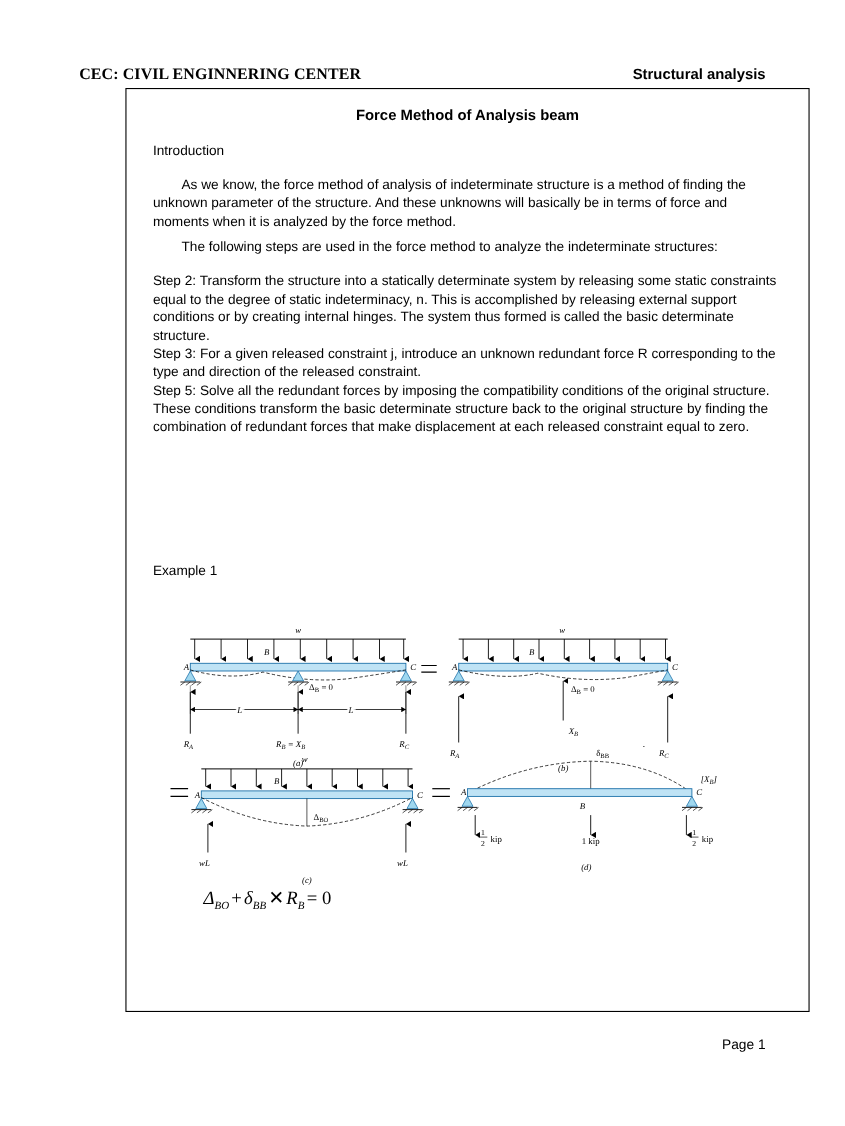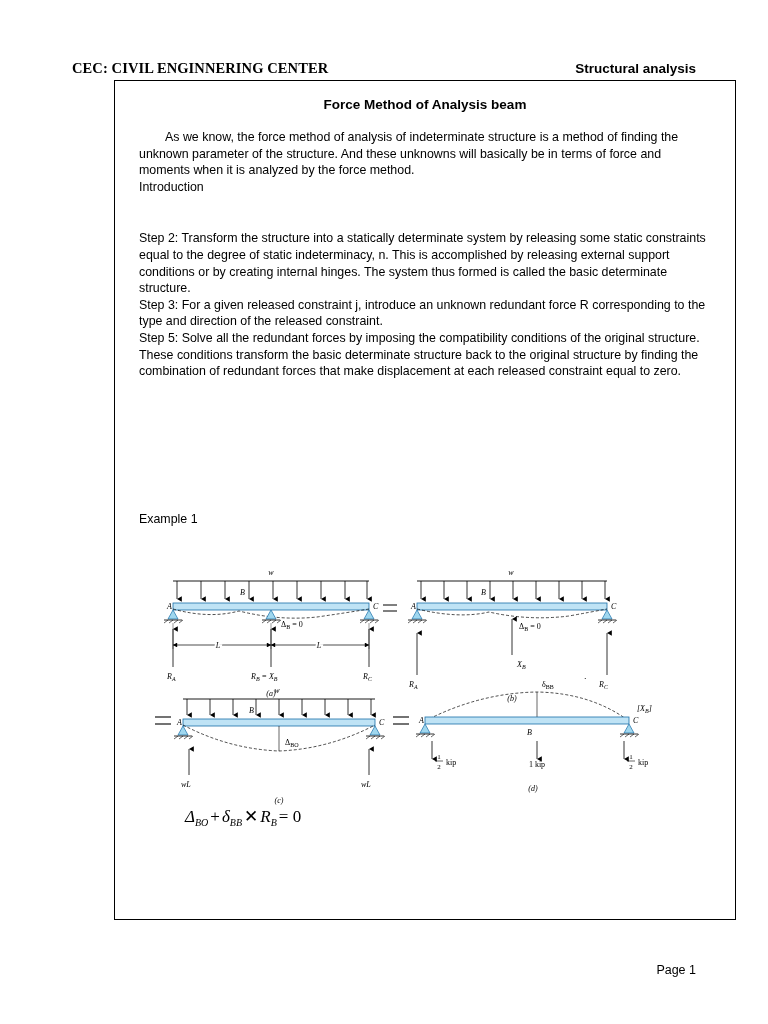--- a/index.html
+++ b/index.html
@@ -96,42 +96,42 @@
     left: 14px;
     top: 478px;
     width: 594px;
     height: 250px;
   }
   .page-num {
     position: absolute;
     right: 72px;
     top: 943px;
     font-size: 12.5px;
-    margin-top: 20px;
   }
   svg { display: block; }
 </style>
 </head>
 <body>
 
 <div class="page">
 
   <div class="header">
     <div class="header-left">CEC: CIVIL ENGINNERING CENTER</div>
     <div class="header-right">Structural analysis</div>
   </div>
 
   <div class="frame">
 
     <div class="doc-title">Force Method of Analysis beam</div>
 
     <div class="body-text">
+      <div class="p intro">Introduction</div>
       <div class="p indent">As we know, the force method of analysis of indeterminate structure is a method of finding the unknown parameter of the structure. And these unknowns will basically be in terms of force and moments when it is analyzed by the force method.</div>
-      <div class="p intro">Introduction</div>
       <div class="gap-sm"></div>
+      <div class="p indent">The following steps are used in the force method to analyze the indeterminate structures:</div>
       <div class="gap"></div>
       <div class="p">Step 2: Transform the structure into a statically determinate system by releasing some static constraints equal to the degree of static indeterminacy, n. This is accomplished by releasing external support conditions or by creating internal hinges. The system thus formed is called the basic determinate structure.</div>
       <div class="p">Step 3: For a given released constraint j, introduce an unknown redundant force R corresponding to the type and direction of the released constraint.</div>
       <div class="p">Step 5: Solve all the redundant forces by imposing the compatibility conditions of the original structure. These conditions transform the basic determinate structure back to the original structure by finding the combination of redundant forces that make displacement at each released constraint equal to zero.</div>
     </div>
 
     <div class="example">
       <div class="example-label">Example 1</div>
     </div>
 

